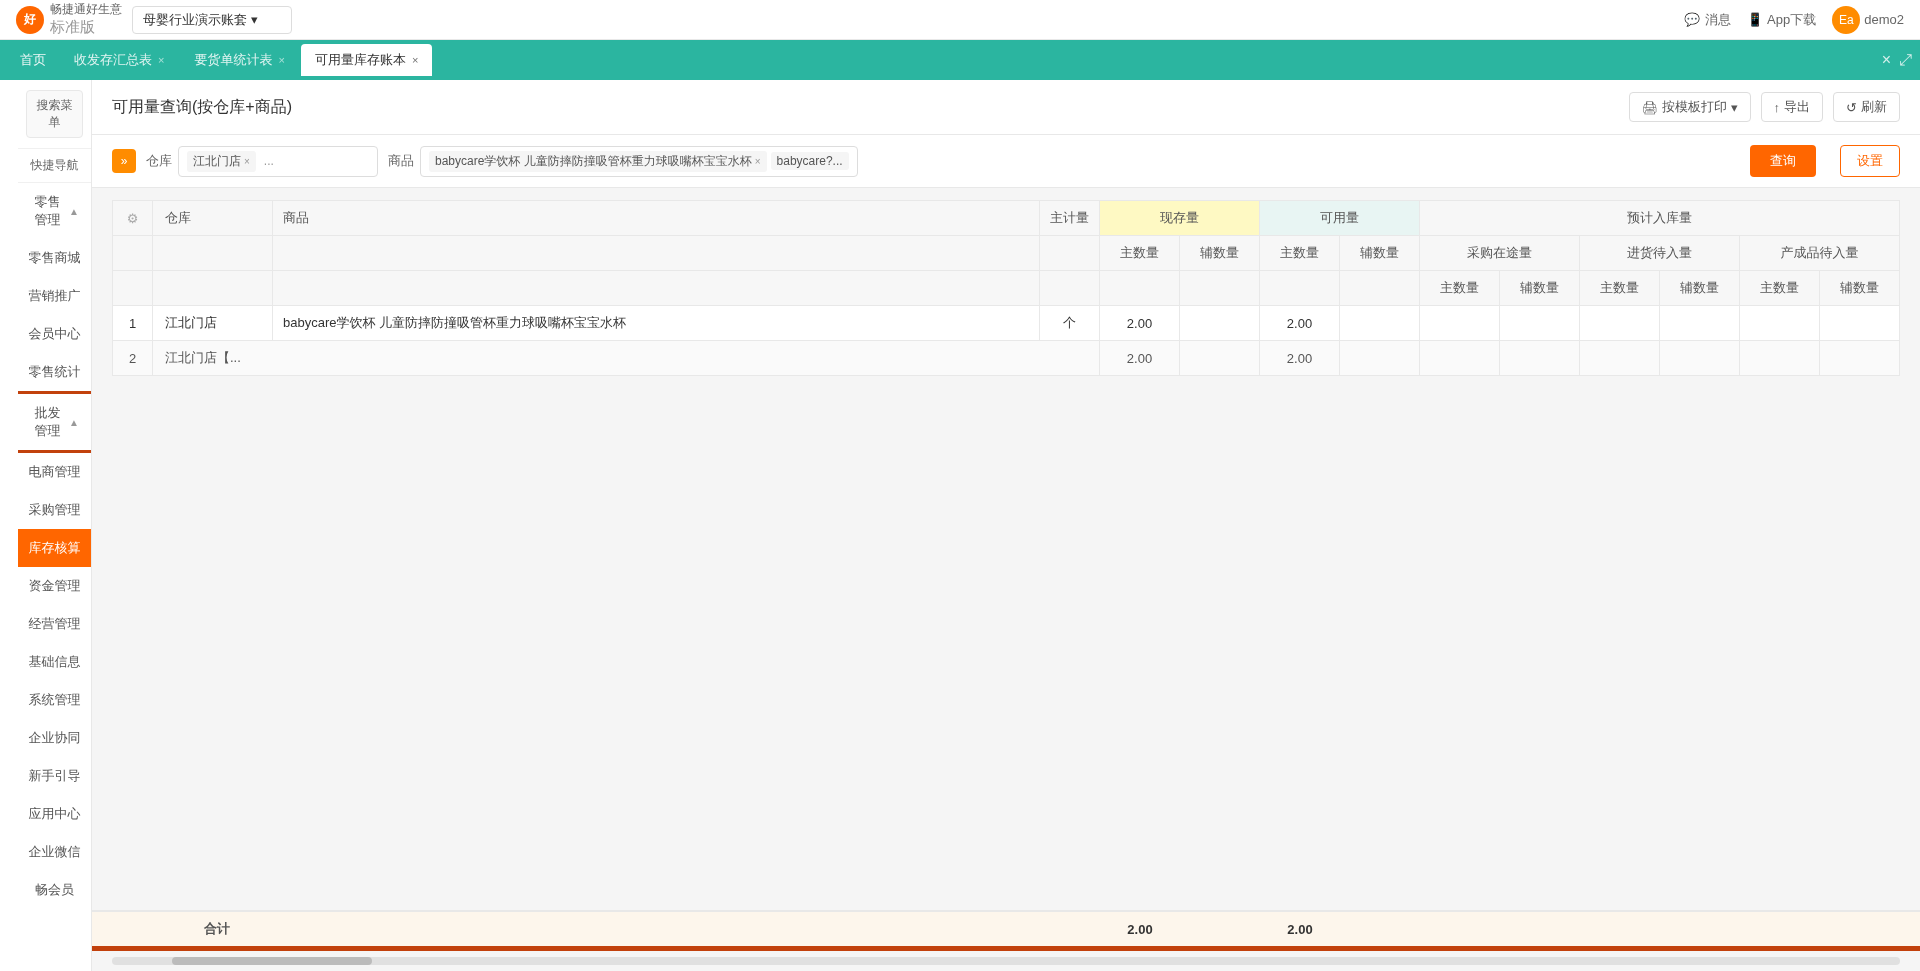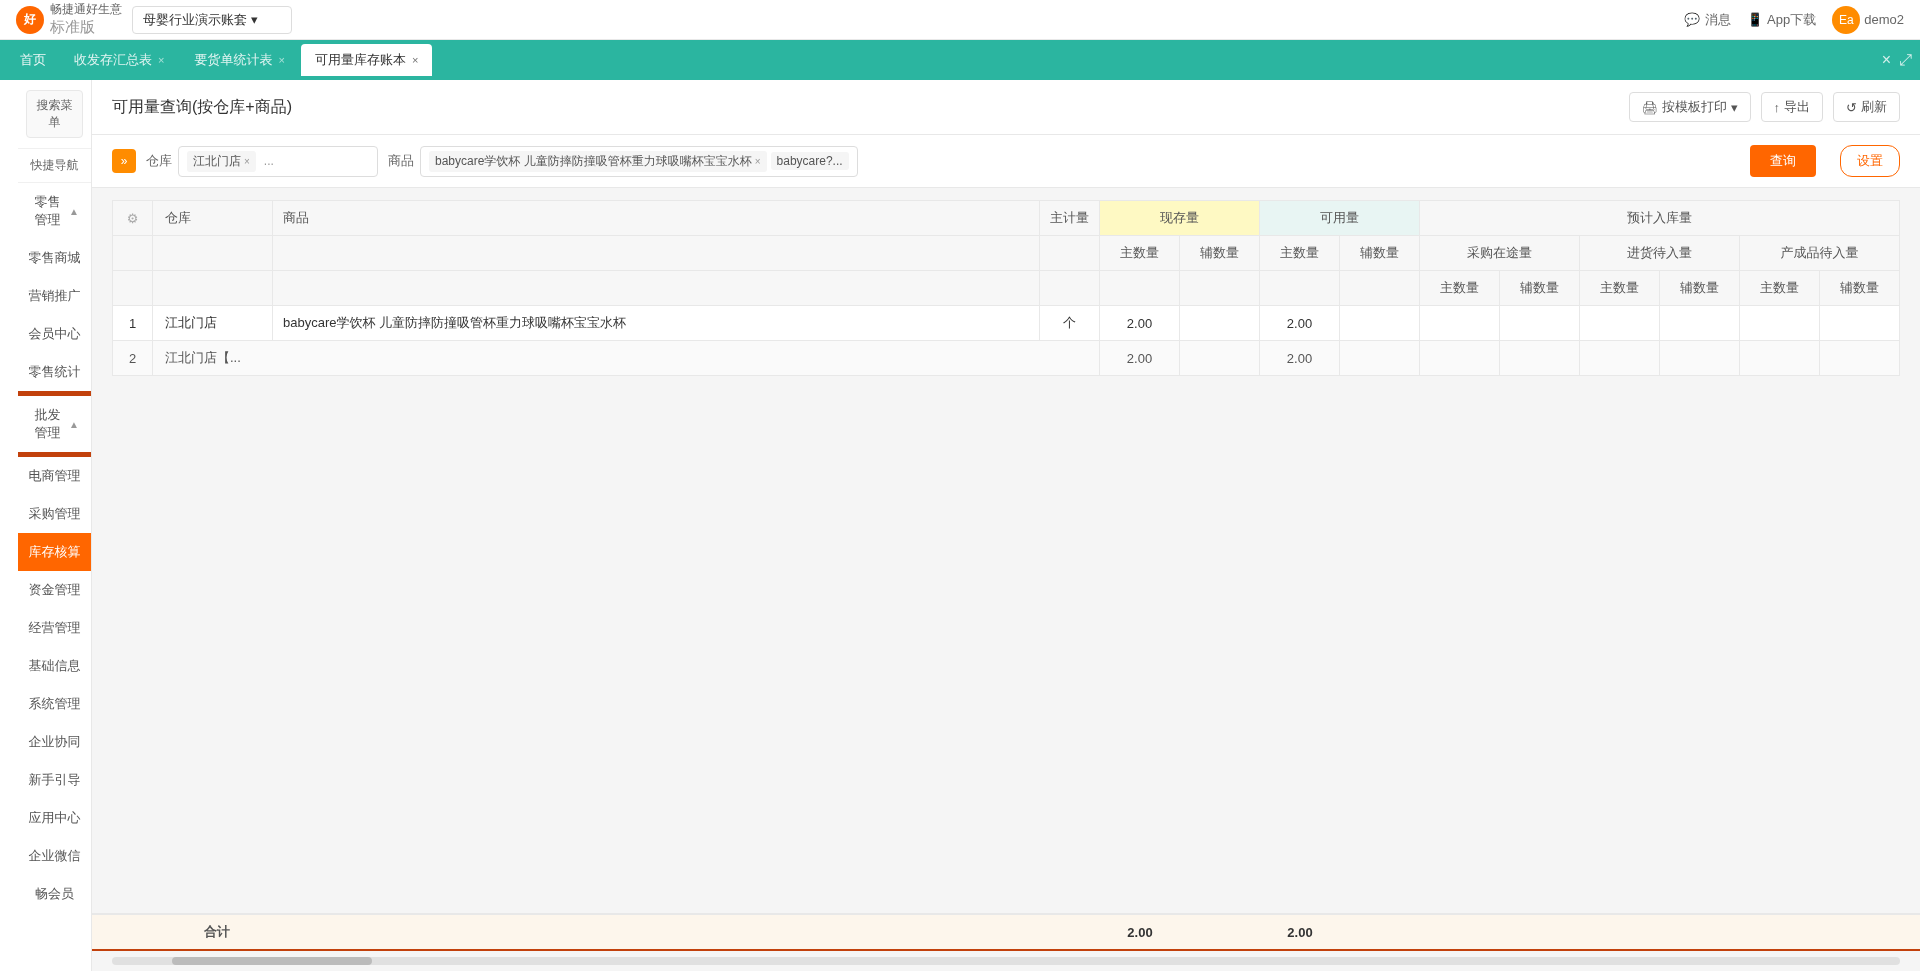--- a/index.html
+++ b/index.html
@@ -27,21 +27,21 @@
     .tab-bar-btn { color: rgba(255,255,255,0.8); cursor: pointer; font-size: 16px; }
 
     
     .main-layout { display: flex; flex: 1; overflow: hidden; }
 
     
     .sidebar { width: 92px; background: #fff; border-right: 1px solid #e8e8e8; display: flex; flex-direction: column; flex-shrink: 0; overflow-y: auto; padding-left: 18px; }
     .sidebar-search { padding: 10px 8px; border-bottom: 1px solid #f0f0f0; }
     .sidebar-search-btn { width: 100%; padding: 6px; background: #f9f9f9; border: 1px solid #e8e8e8; border-radius: 4px; text-align: center; color: #666; font-size: 12px; cursor: pointer; }
     .sidebar-nav-btn { padding: 8px; text-align: center; color: #666; font-size: 12px; cursor: pointer; border-bottom: 1px solid #f0f0f0; }
-    .sidebar-section { border-bottom: 5px solid #c2410c; }
+    .sidebar-section { border-bottom: 3px solid #c2410c; }
     .sidebar-item { padding: 10px 8px; text-align: center; font-size: 13px; color: #555; cursor: pointer; display: flex; align-items: center; justify-content: center; gap: 4px; }
     .sidebar-item.active { background: #ff6600; color: white; }
     .sidebar-item.has-arrow { justify-content: space-between; padding: 10px 12px; }
     .sidebar-arrow { font-size: 10px; color: #999; }
 
     
     .content { flex: 1; display: flex; flex-direction: column; overflow: hidden; background: #f5f5f5; }
 
     
     .page-header { background: #fff; padding: 12px 20px; display: flex; align-items: center; justify-content: space-between; border-bottom: 1px solid #e8e8e8; flex-shrink: 0; }
@@ -53,39 +53,39 @@
     .filter-bar { background: #fff; padding: 10px 20px; border-bottom: 1px solid #e8e8e8; flex-shrink: 0; display: flex; align-items: center; gap: 10px; }
     .filter-expand-btn { width: 24px; height: 24px; background: #ff8c00; border-radius: 4px; display: flex; align-items: center; justify-content: center; cursor: pointer; color: white; font-size: 12px; }
     .filter-group { display: flex; align-items: center; gap: 6px; }
     .filter-label { color: #666; font-size: 13px; white-space: nowrap; }
     .filter-tags-input { display: flex; align-items: center; gap: 4px; padding: 4px 8px; border: 1px solid #ddd; border-radius: 4px; min-width: 200px; background: #fff; flex-wrap: wrap; }
     .filter-tag { display: flex; align-items: center; gap: 3px; background: #f5f5f5; border-radius: 3px; padding: 2px 6px; font-size: 12px; color: #555; }
     .filter-tag-close { cursor: pointer; color: #999; font-size: 10px; }
     .filter-more { color: #999; font-size: 12px; cursor: pointer; padding: 0 4px; }
     .filter-actions { margin-left: auto; display: flex; gap: 24px; }
     .btn-query { background: #ff6600; color: white; padding: 6px 20px; border: none; border-radius: 4px; cursor: pointer; font-size: 13px; }
-    .btn-settings { background: #fff; color: #ff6600; padding: 6px 16px; border: 1px solid #ff6600; border-radius: 12px; cursor: pointer; font-size: 13px; }
+    .btn-settings { background: #fff; color: #ff6600; padding: 6px 16px; border: 1px solid #ff6600; border-radius: 4px; cursor: pointer; font-size: 13px; }
 
     
     .table-area { flex: 1; overflow: auto; padding: 12px 20px 0; }
     .data-table { width: 100%; border-collapse: collapse; background: #fff; border: 1px solid #e8e8e8; font-size: 13px; }
     .data-table th, .data-table td { border: 1px solid #e8e8e8; padding: 8px 10px; text-align: center; white-space: nowrap; }
     .data-table thead th { background: #f7f7f7; color: #555; font-weight: 500; }
     .data-table .th-main { background: #fef9c3; }
     .data-table .col-seq { width: 40px; }
     .data-table .col-warehouse { width: 120px; text-align: left; padding-left: 12px; }
     .data-table .col-product { text-align: left; padding-left: 10px; }
     .data-table .col-unit { width: 60px; }
     .data-table .col-num { width: 80px; }
     .settings-icon { color: #aaa; cursor: pointer; }
     .subtotal-row { background: #fdf6ec; font-weight: 600; }
     .subtotal-row td { color: #555; }
 
     
-    .total-bar { background: #fdf6ec; border-top: 2px solid #e8e8e8; padding: 8px 20px; display: flex; align-items: flex-end; flex-shrink: 0; border-bottom: 2px solid #c2410c; }
+    .total-bar { background: #fdf6ec; border-top: 2px solid #e8e8e8; padding: 8px 20px; display: flex; align-items: flex-end; flex-shrink: 0; border-bottom: 5px solid #c2410c; }
 
     
     .scroll-bar-area { background: #f5f5f5; padding: 4px 20px; height: 20px; display: flex; align-items: center; }
     .h-scrollbar { flex: 1; height: 8px; background: #e0e0e0; border-radius: 4px; position: relative; }
     .h-scrollbar-thumb { width: 200px; height: 8px; background: #bbb; border-radius: 4px; position: absolute; left: 60px; }
 
     
     .group-row td { background: #fafafa; font-weight: 500; }
   </style>
 </head>

